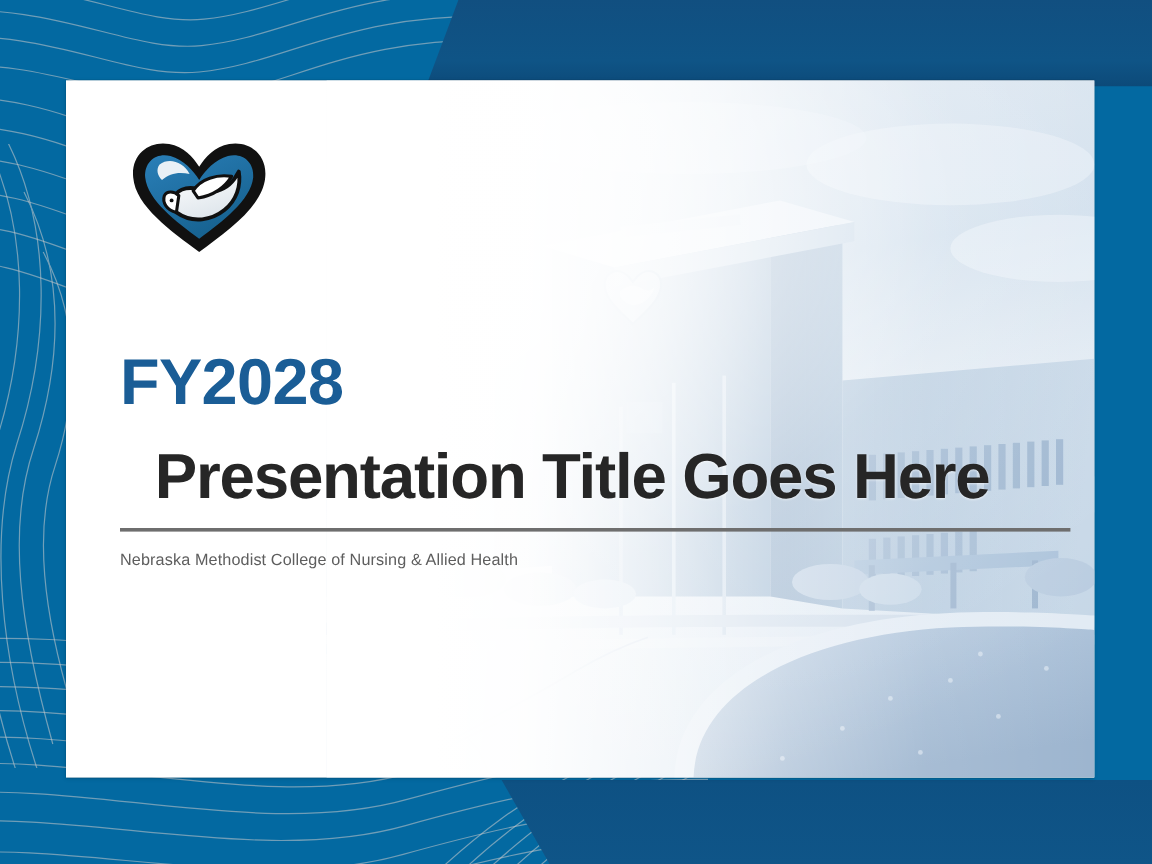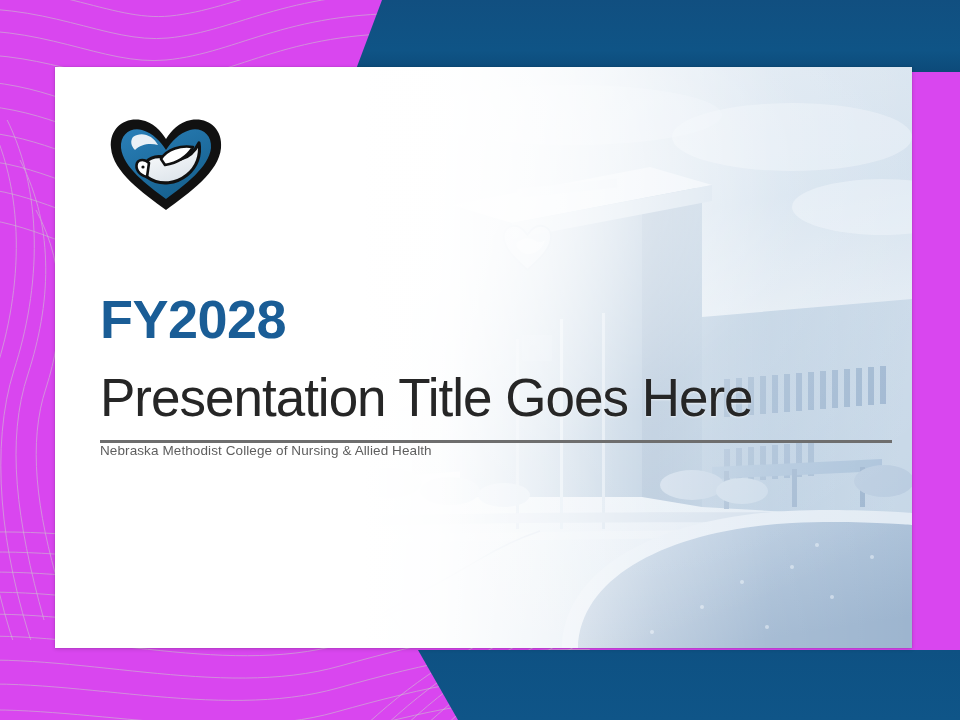--- a/index.html
+++ b/index.html
@@ -11,21 +11,21 @@
     overflow: hidden;
     font-family: "Liberation Sans", sans-serif;
     background: #ffffff;
   }
 
   
   #canvas {
     position: relative;
     width: 960px;
     height: 720px;
-    background: #d946ef;
+    background: #0369a1;
     overflow: hidden;
   }
 
   
   .topo {
     position: absolute;
     opacity: 0.55;
     pointer-events: none;
   }
   .topo-tl { left: -40px; top: -30px; width: 460px; height: 330px; }
@@ -110,34 +110,36 @@
     font-size: 54px;
     font-weight: bold;
     color: #1a5d96;
     letter-spacing: -0.5px;
     line-height: 1.0;
     text-shadow: 0 1px 1px rgba(255,255,255,0.85);
   }
   .main-title {
     margin-top: 24px;
     font-size: 53px;
-    font-weight: normal;
+    font-weight: bold;
     color: #262626;
     letter-spacing: -1px;
     line-height: 1.05;
     white-space: nowrap;
     text-shadow: 0 1px 2px rgba(255,255,255,0.6);
+    margin-left: 29px;
   }
   .rule {
     margin-top: 14px;
     width: 792px;
     height: 3px;
     background: #6e6e6e;
   }
   .subtitle {
+    margin-top: 16px;
     font-size: 13.5px;
     color: #5e5e5e;
     letter-spacing: 0.1px;
     text-shadow: 0 1px 1px rgba(255,255,255,0.8);
   }
 
   
   .watermark {
     position: absolute;
     right: 48px;

